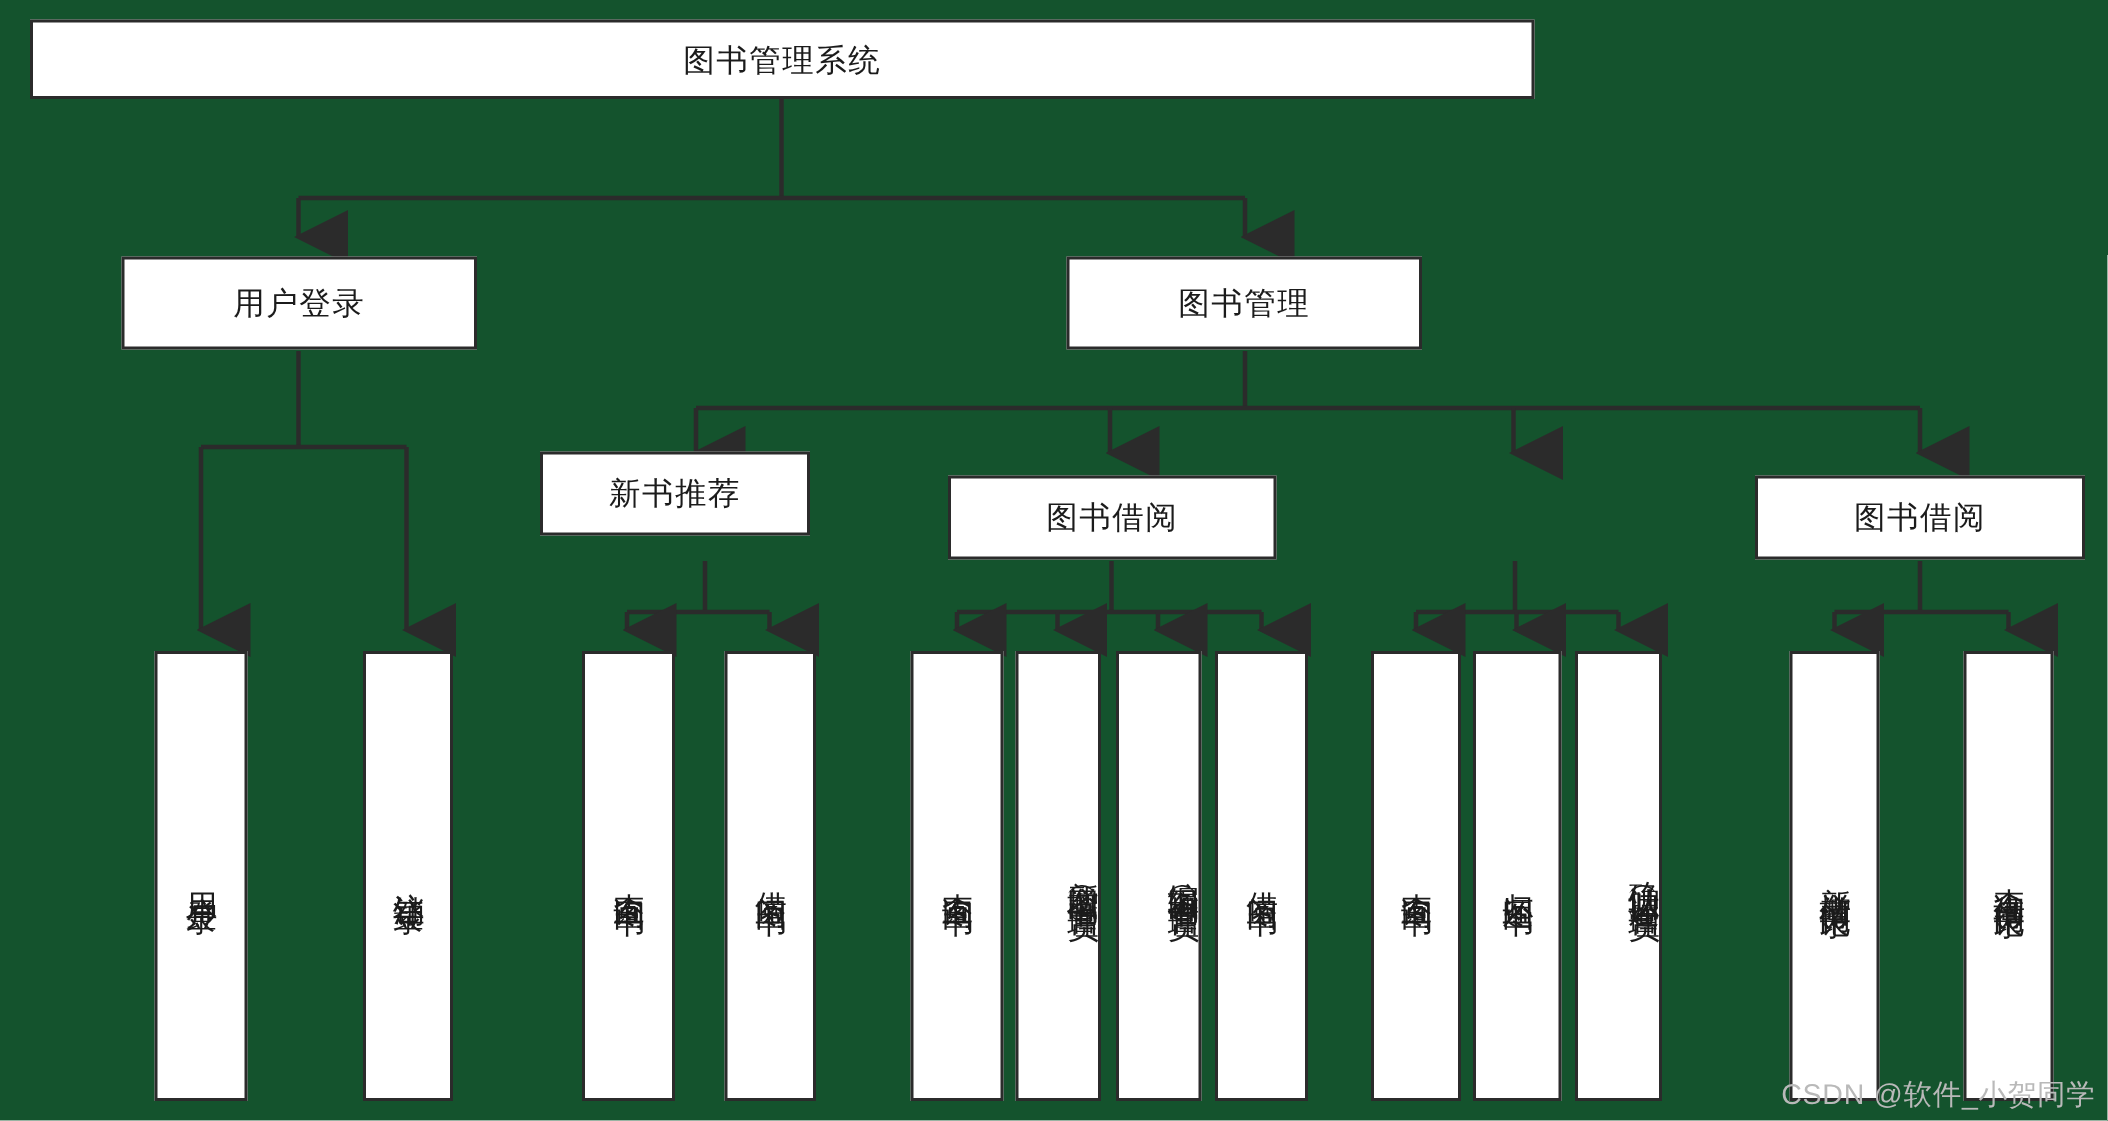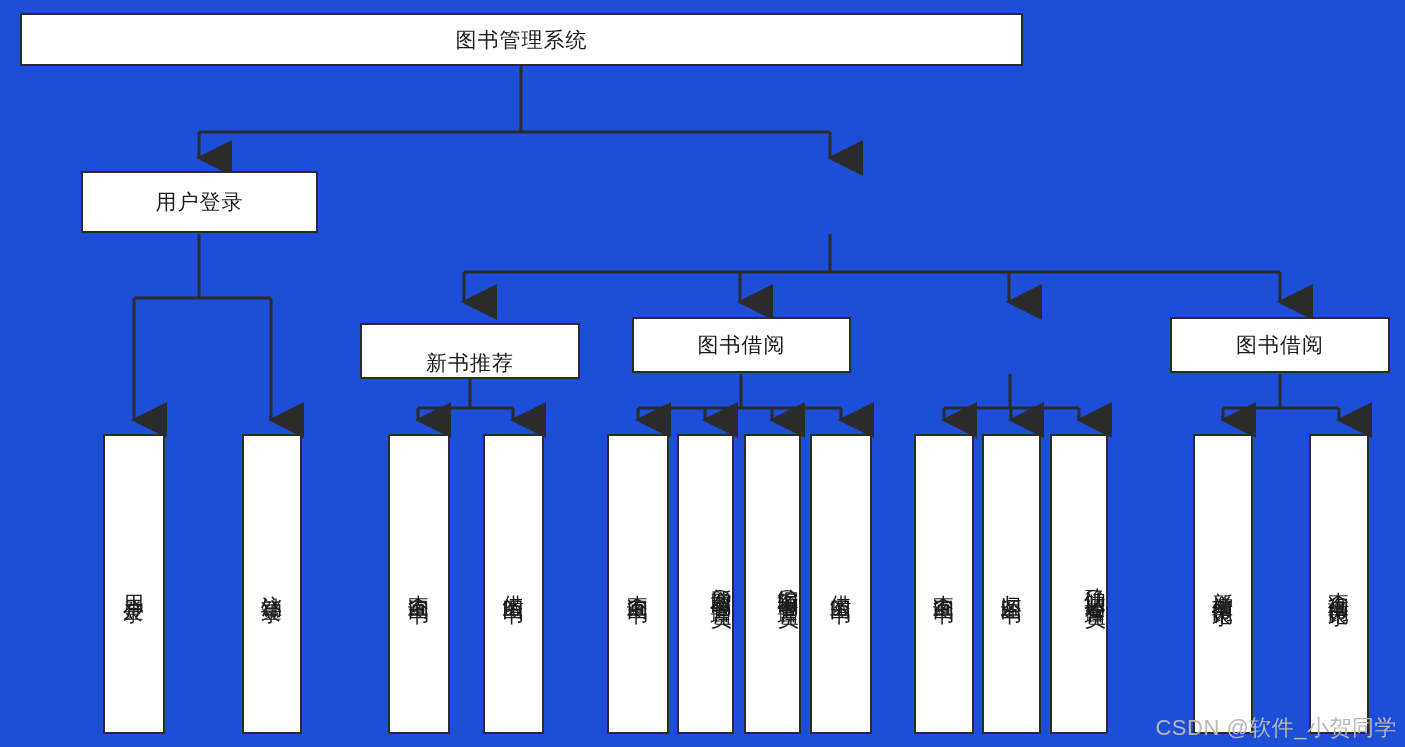--- a/index.html
+++ b/index.html
@@ -5,21 +5,21 @@
   * { box-sizing: border-box; }
   html, body {
     margin: 0; padding: 0;
     background: #ffffff;
     font-family: "Liberation Sans", "DejaVu Sans", sans-serif;
   }
   #canvas {
     position: relative;
     width: 1405px;
     height: 747px;
-    background: #1d4ed8;
+    background: #14532d;
     overflow: hidden;
   }
   svg#wires {
     position: absolute;
     left: 0; top: 0;
     width: 1405px; height: 747px;
     pointer-events: none;
   }
   .node {
     position: absolute;
@@ -47,21 +47,21 @@
     align-items: flex-start;
   }
   .node-label {
     display: block;
     white-space: pre-line;
   }
   .watermark {
     position: absolute;
     right: 8px;
     bottom: 4px;
-    font-size: 22px;
+    font-size: 19px;
     color: #b9b9b9;
     letter-spacing: 0.5px;
     white-space: nowrap;
   }
 </style>
 </head>
 <body>
 
 <div id="canvas">
 
@@ -116,22 +116,25 @@
     </g>
   </svg>
 
   <div class="node horiz" style="left:20px; top:13px; width:1003px; height:53px;">
     <span class="node-label">图书管理系统</span>
   </div>
 
   <div class="node horiz" style="left:81px; top:171px; width:237px; height:62px;">
     <span class="node-label">用户登录</span>
   </div>
+  <div class="node horiz" style="left:711px; top:171px; width:237px; height:62px;">
+    <span class="node-label">图书管理</span>
+  </div>
 
-  <div class="node horiz" style="left:360px; top:323px; width:220px; height:56px;align-items:flex-end;">
+  <div class="node horiz" style="left:360px; top:301px; width:180px; height:56px;">
     <span class="node-label">新书推荐</span>
   </div>
   <div class="node horiz" style="left:632px; top:317px; width:219px; height:56px;">
     <span class="node-label">图书借阅</span>
   </div>
   <div class="node horiz" style="left:1170px; top:317px; width:220px; height:56px;">
     <span class="node-label">图书借阅</span>
   </div>
 
   <div class="node vert" style="left:103px; top:434px; width:62px; height:300px;">

